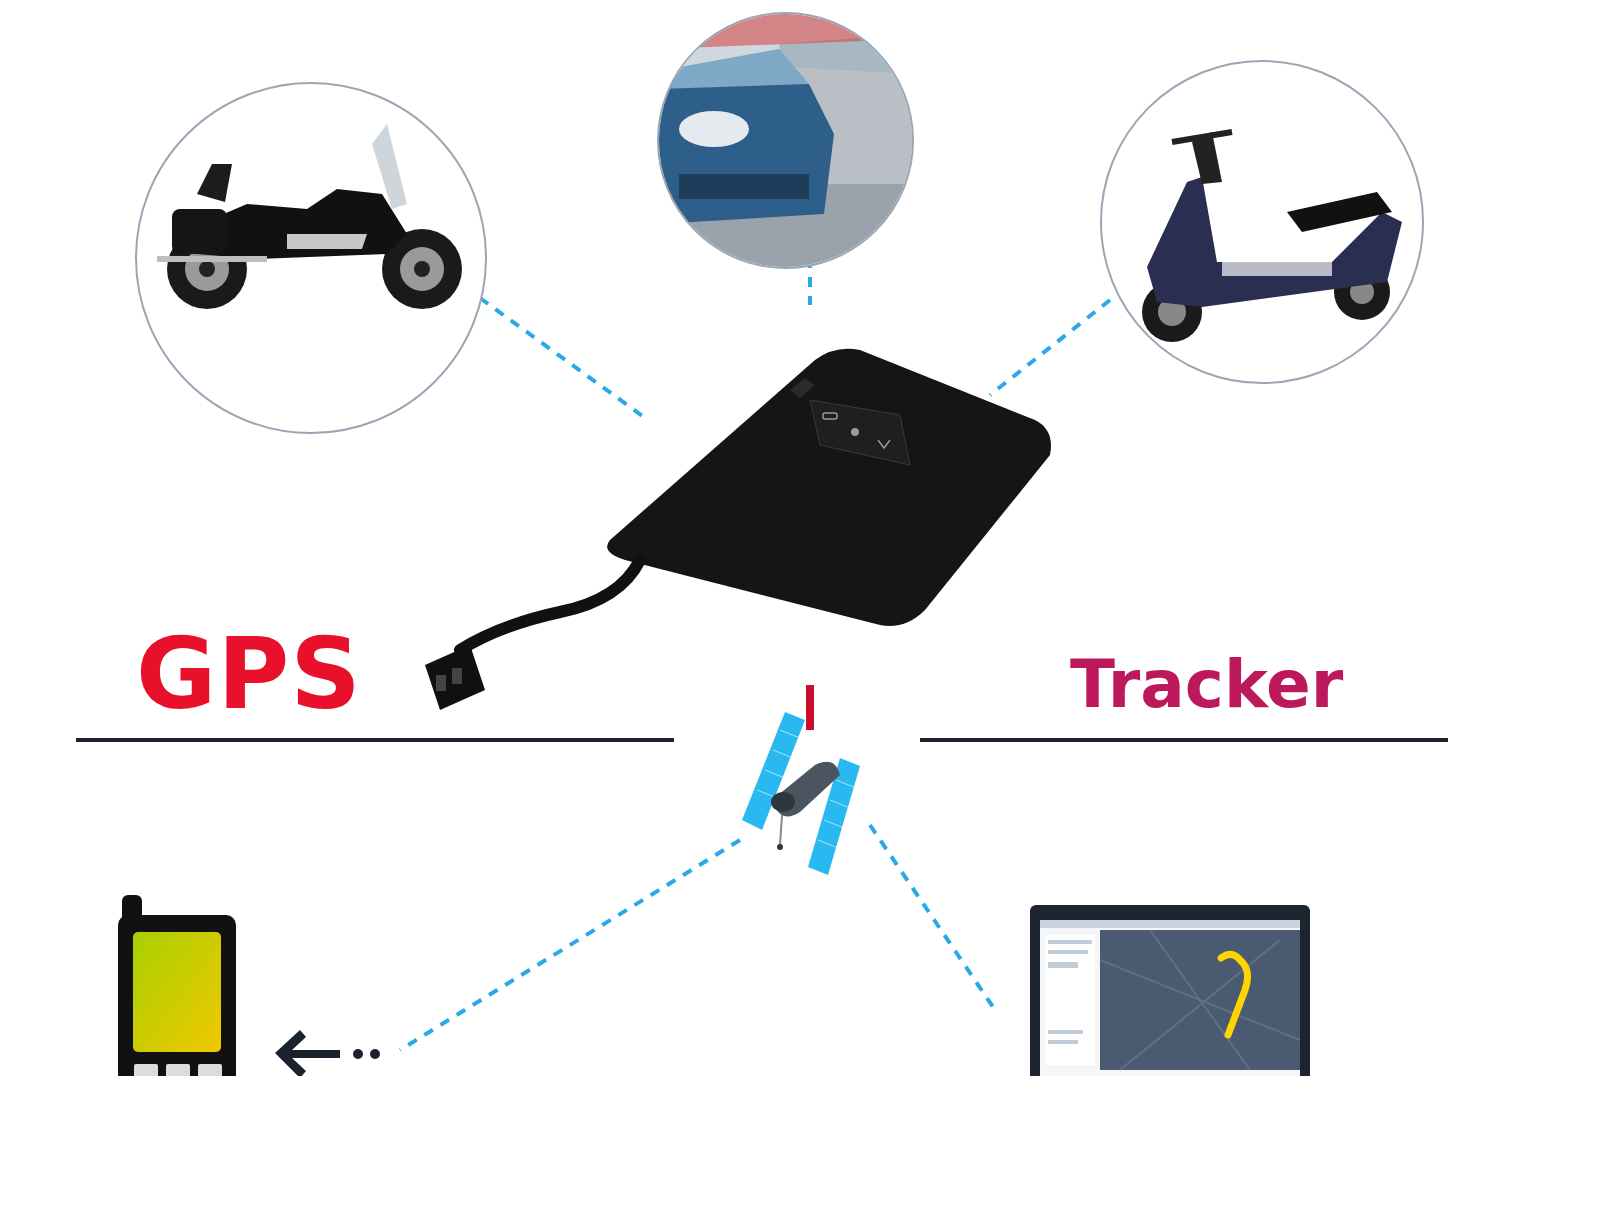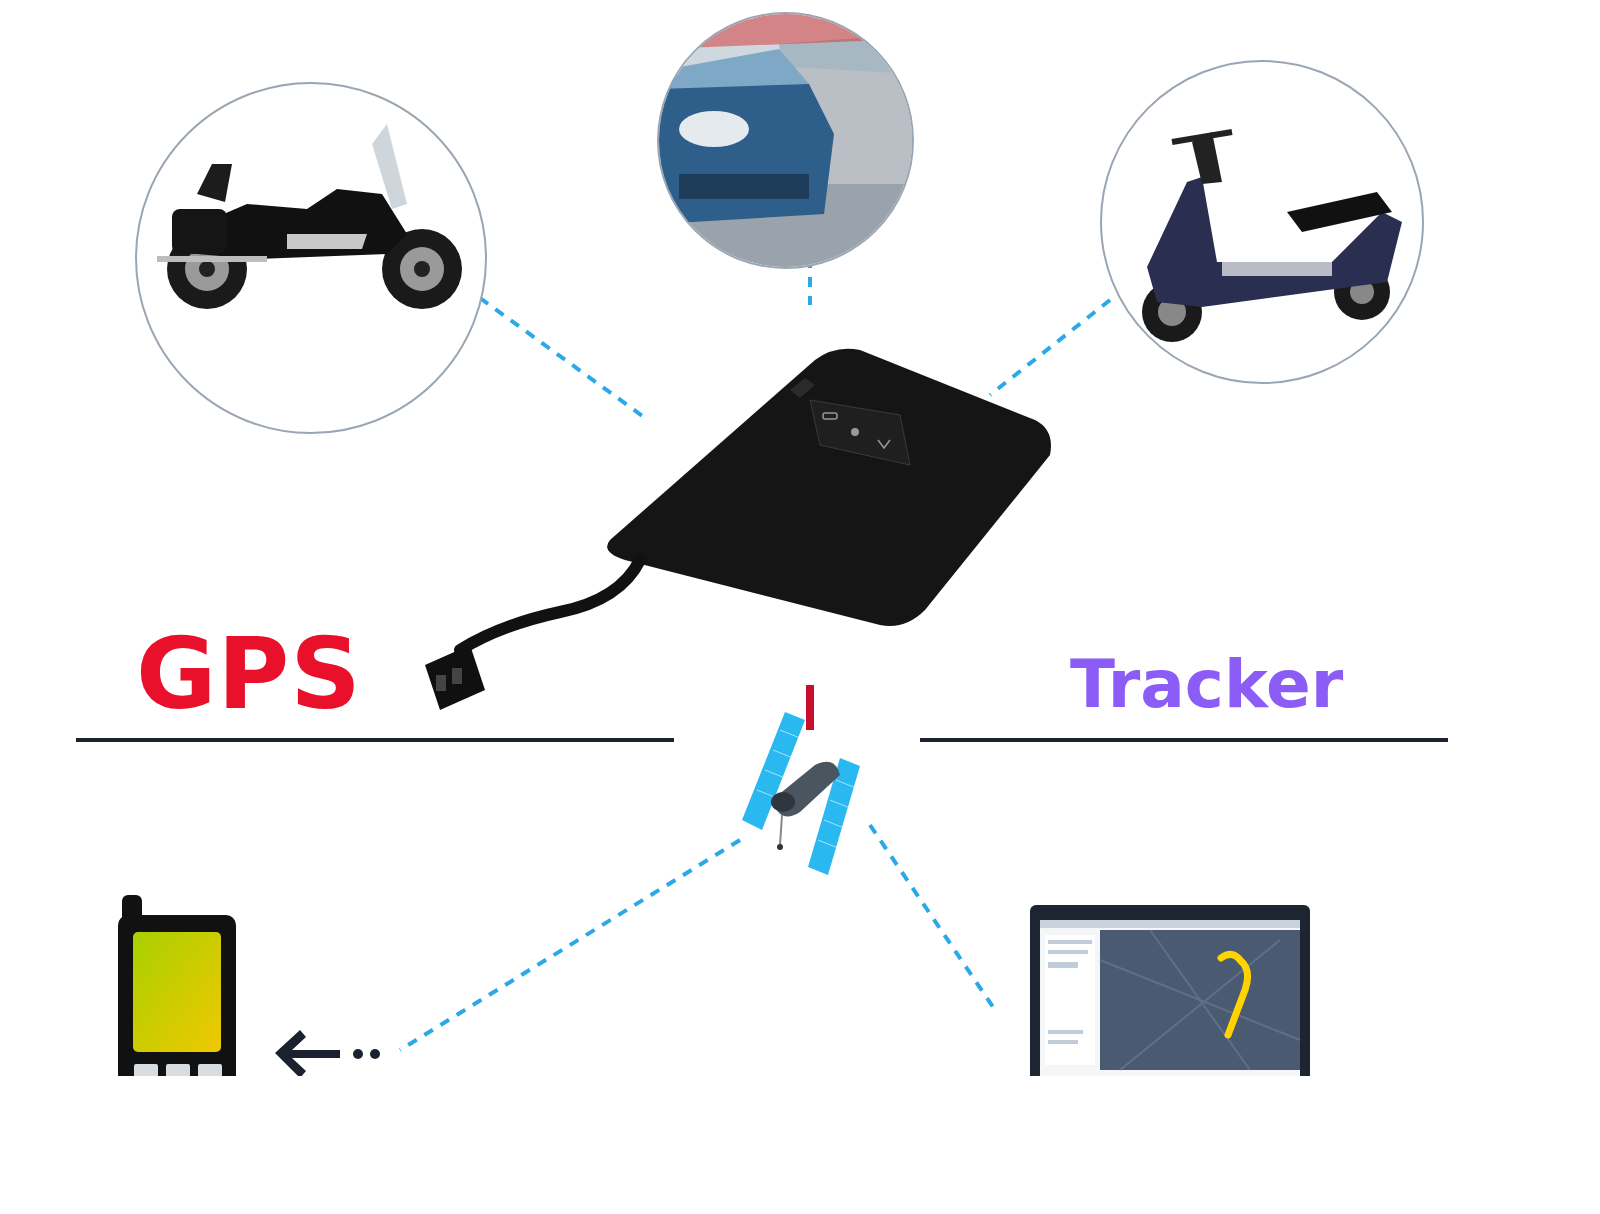--- a/index.html
+++ b/index.html
@@ -1,20 +1,20 @@
 <!DOCTYPE html>
 <html><head>
 <meta charset="utf-8">
 <style>
   html,body{margin:0;padding:0;background:#ffffff;}
   .canvas{position:relative;width:1600px;height:1076px;background:#ffffff;overflow:hidden;font-family:"Liberation Sans",sans-serif;}
   .layer{position:absolute;left:0;top:0;}
   .circle{position:absolute;border-radius:50%;border:2px solid #9aa6b4;background:#ffffff;overflow:hidden;}
   .title-gps{position:absolute;left:136px;top:625px;font-family:"DejaVu Sans",sans-serif;font-weight:bold;font-size:98px;color:#e8102a;letter-spacing:1px;line-height:1;}
-  .title-tracker{position:absolute;left:1070px;top:652px;font-family:"DejaVu Sans",sans-serif;font-weight:bold;font-size:66px;color:#8b5cf6;line-height:1;}
+  .title-tracker{position:absolute;left:1070px;top:652px;font-family:"DejaVu Sans",sans-serif;font-weight:bold;font-size:66px;color:#be185d;line-height:1;}
   .rule{position:absolute;height:4px;background:#1c2230;}
 </style>
 </head>
 <body>
 
 <div class="canvas">
 
   <svg class="layer" width="1600" height="1214">
     <g stroke="#2aa8e8" stroke-width="4" stroke-dasharray="10 9" fill="none">
       <line x1="480" y1="298" x2="648" y2="420"></line>

